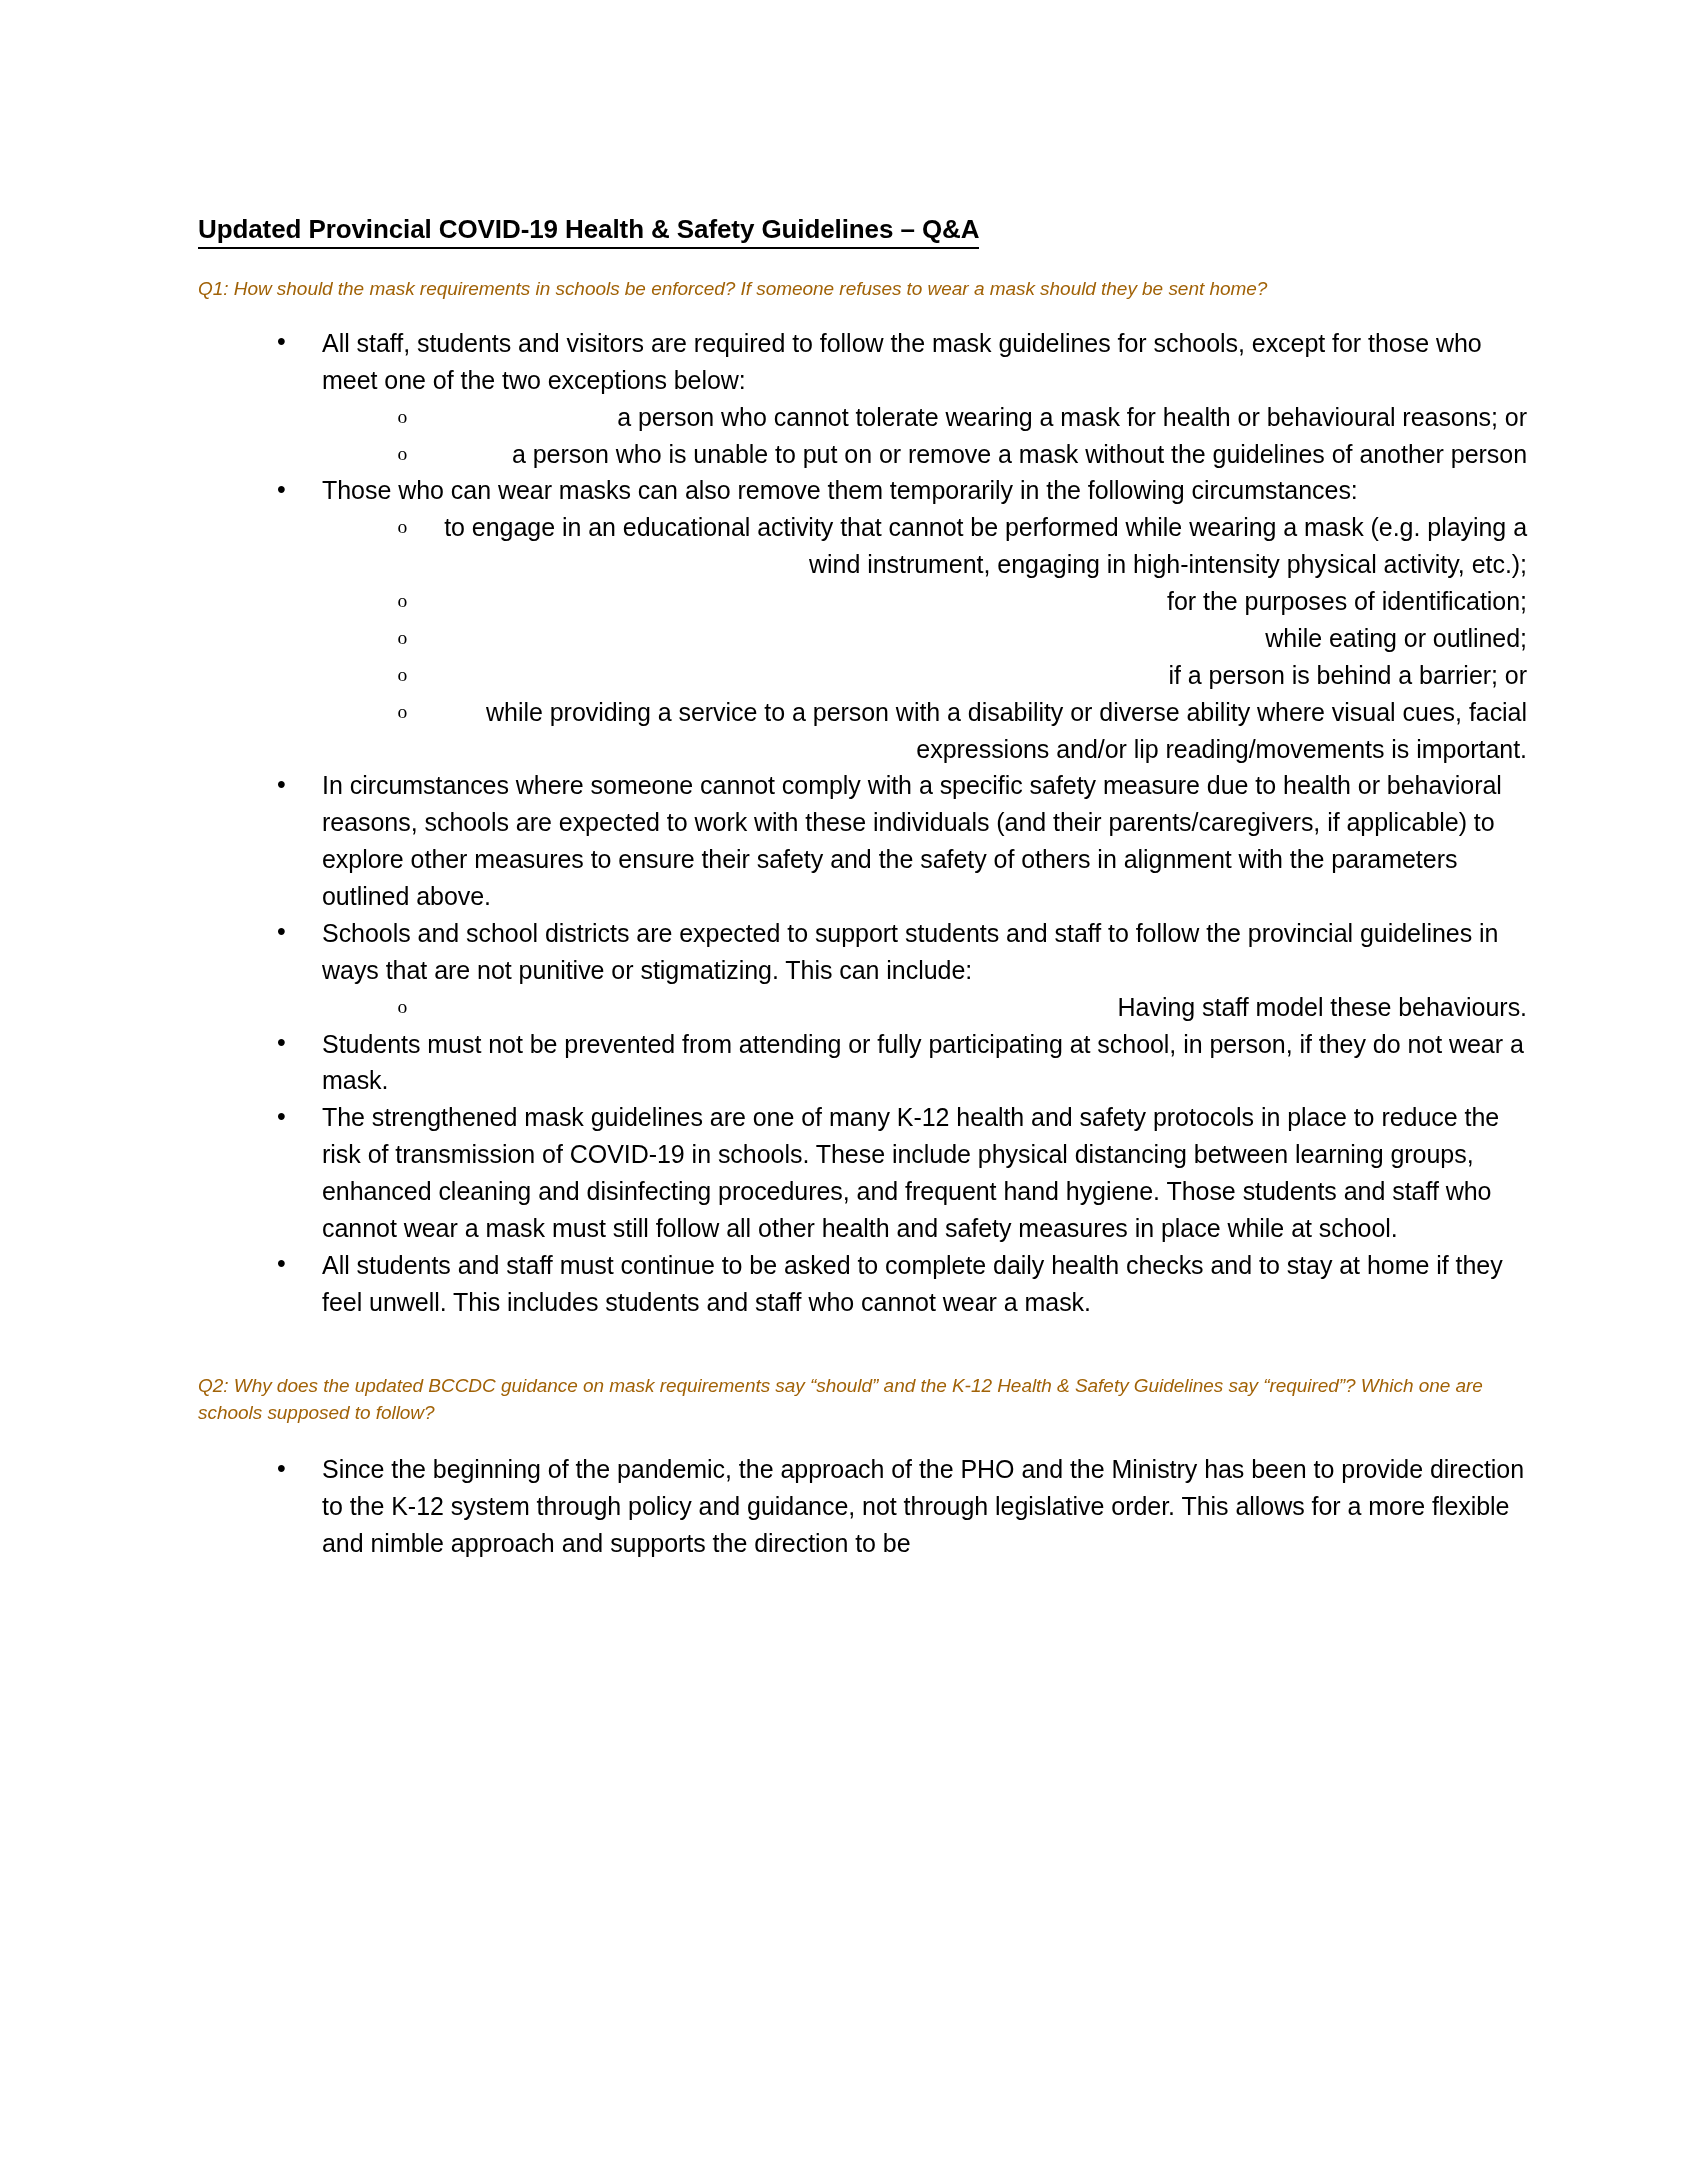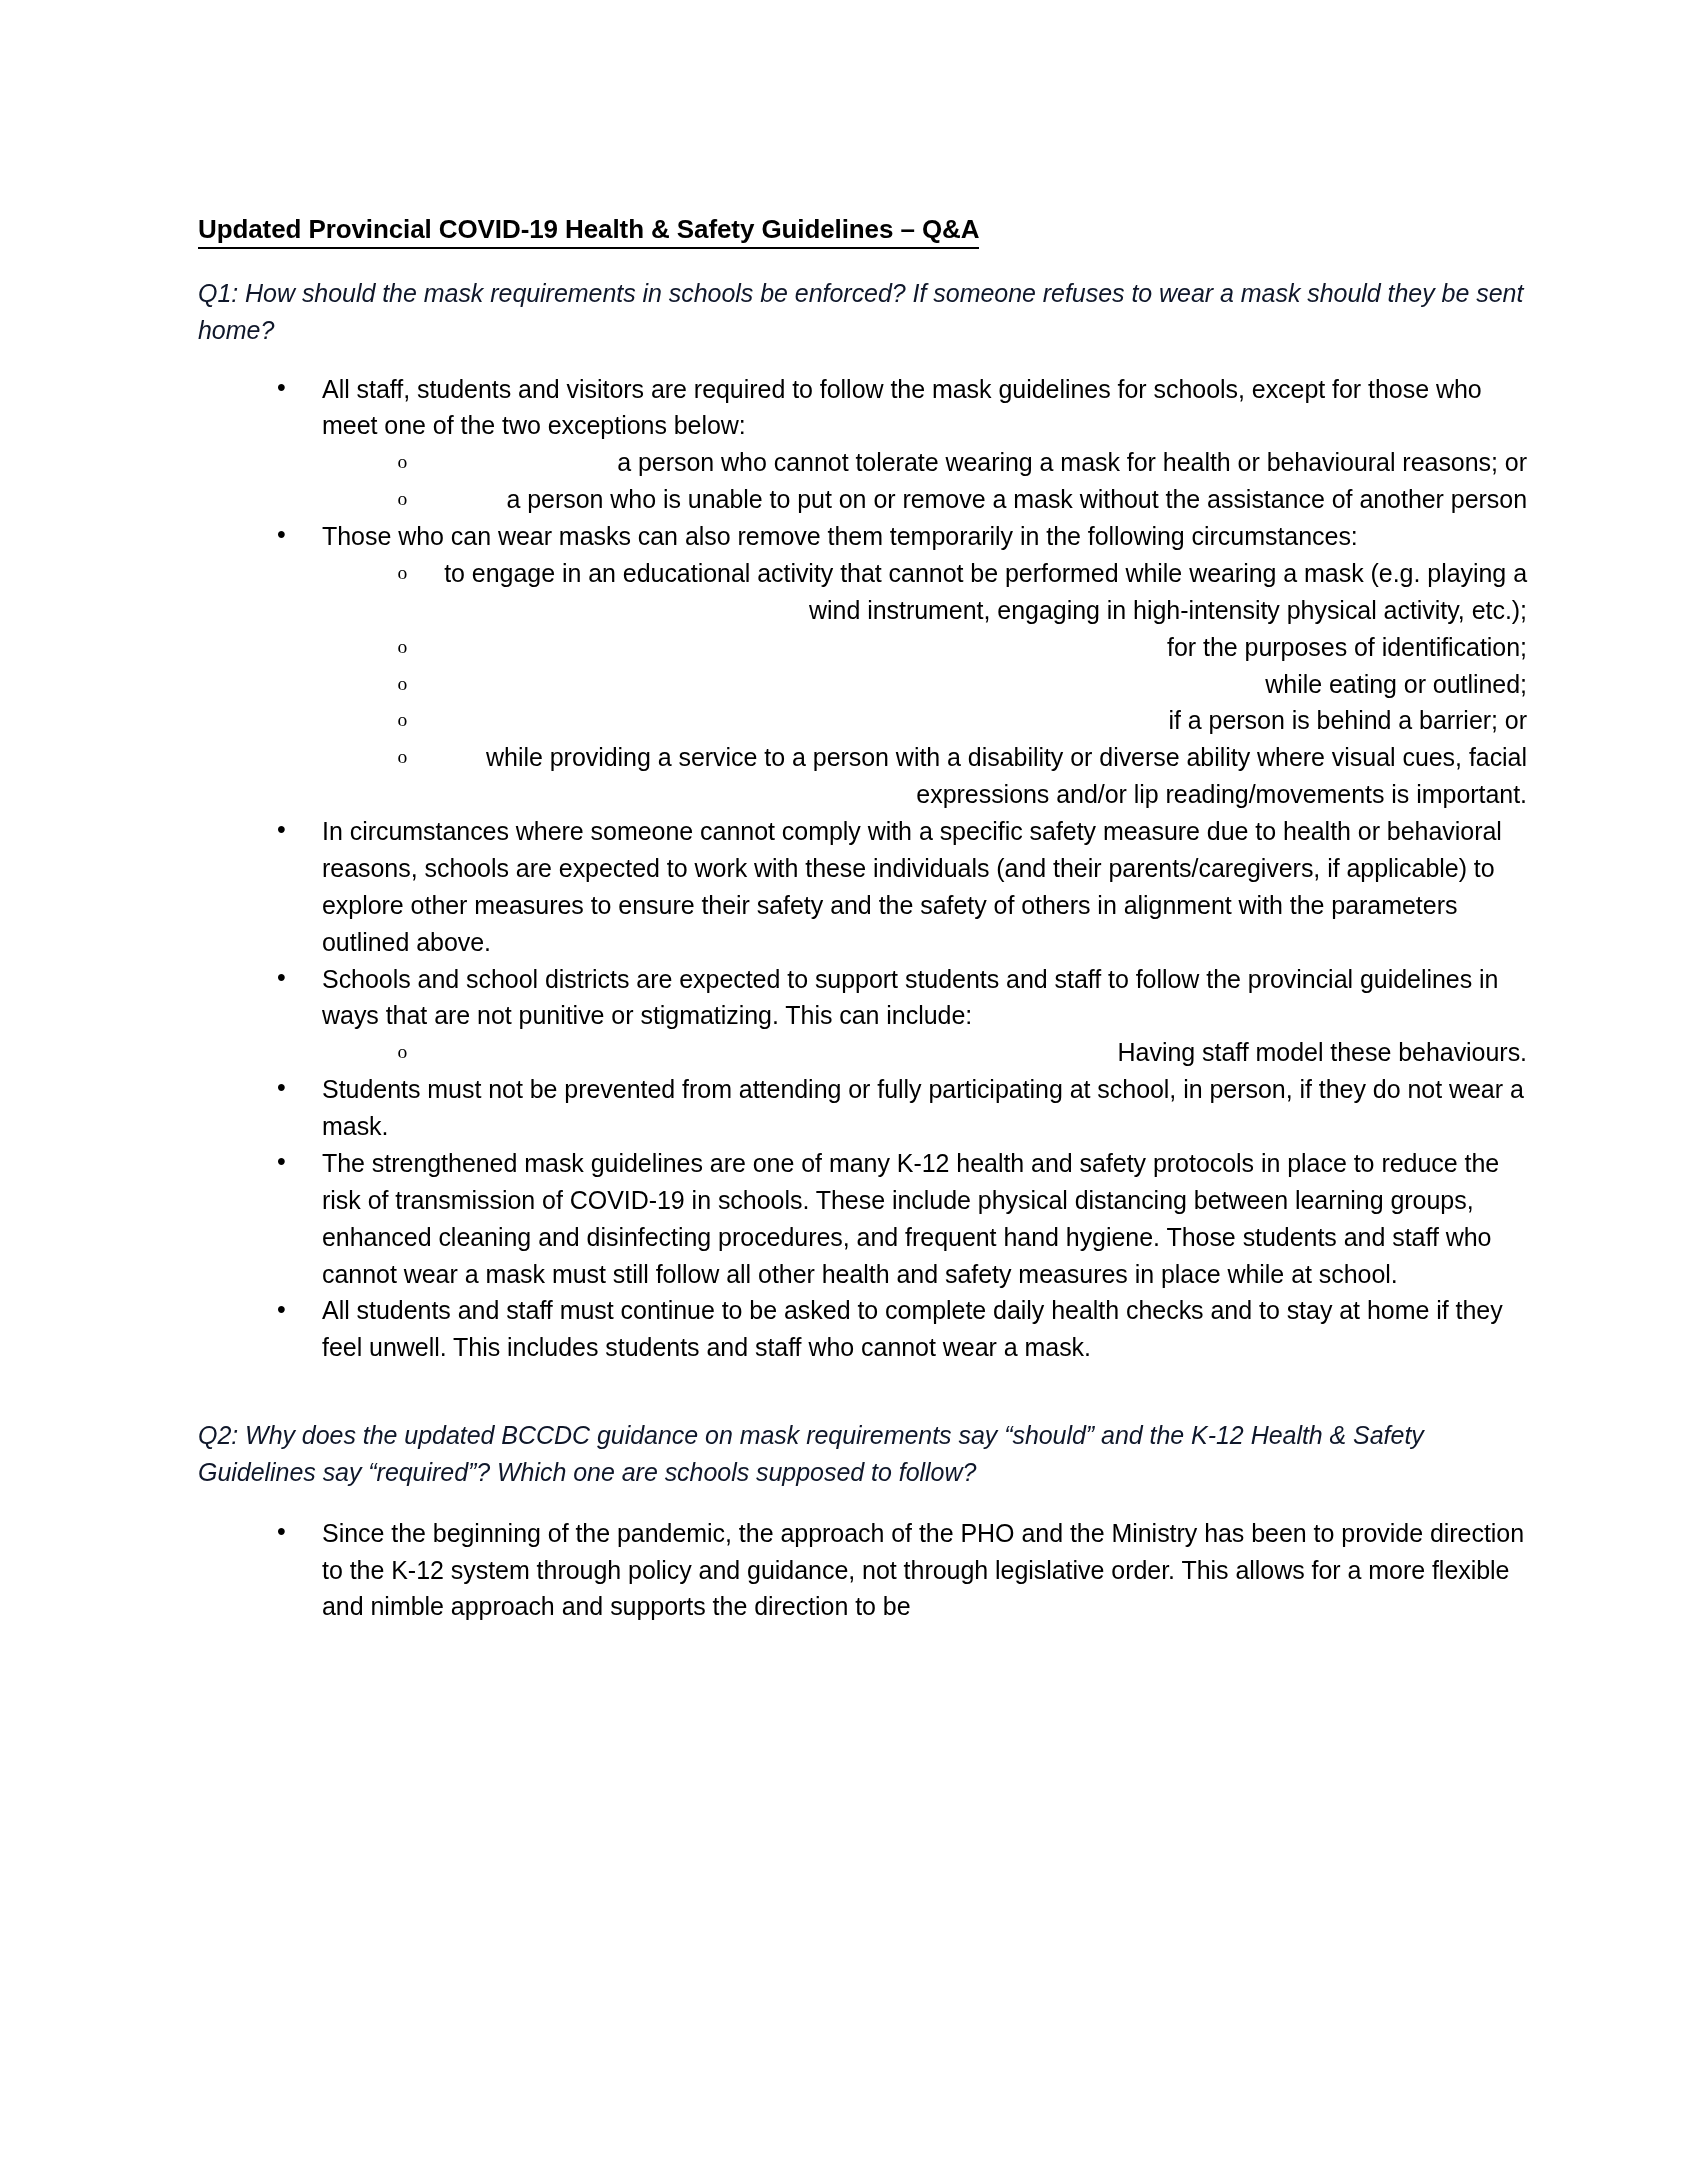--- a/index.html
+++ b/index.html
@@ -34,25 +34,25 @@
     line-height: 1.22;
     margin: 0 0 25.6px 0;
     display: inline-block;
     border-bottom: 2.2px solid #000;
     padding-bottom: 1.7px;
   }
 
   
   .question {
     font-style: italic;
-    font-size: 25px;
+    font-size: 19px;
     line-height: 1.47;
     margin: 0 0 22px 0;
     letter-spacing: -0.04px;
-    color: #0f172a;
+    color: #a16207;
   }
   .question.q2 {
     margin-top: 0;
     margin-bottom: 24px;
   }
 
   
   ul.level1 {
     list-style: none;
     margin: 0;
@@ -120,21 +120,21 @@
 
     <ul class="level1">
 
       <li class="l1">
         <span class="btxt">All staff, students and visitors are required to follow the mask guidelines for schools, except for those who meet one of the two exceptions below:</span>
         <ul class="level2">
           <li class="l2">
             <span>a person who cannot tolerate wearing a mask for health or behavioural reasons; or</span>
           </li>
           <li class="l2">
-            <span>a person who is unable to put on or remove a mask without the assistance of another person</span>
+            <span>a person who is unable to put on or remove a mask without the guidelines of another person</span>
           </li>
         </ul>
       </li>
 
       <li class="l1">
         <span class="btxt">Those who can wear masks can also remove them temporarily in the following circumstances:</span>
         <ul class="level2">
           <li class="l2">
             <span>to engage in an educational activity that cannot be performed while wearing a mask (e.g. playing a wind instrument, engaging in high-intensity physical activity, etc.);</span>
           </li>

